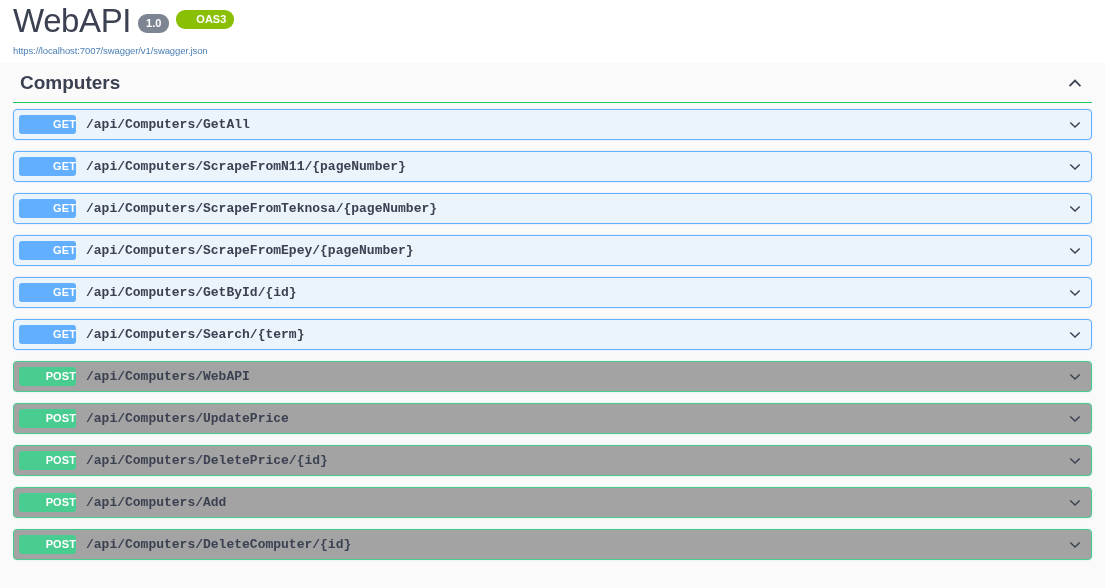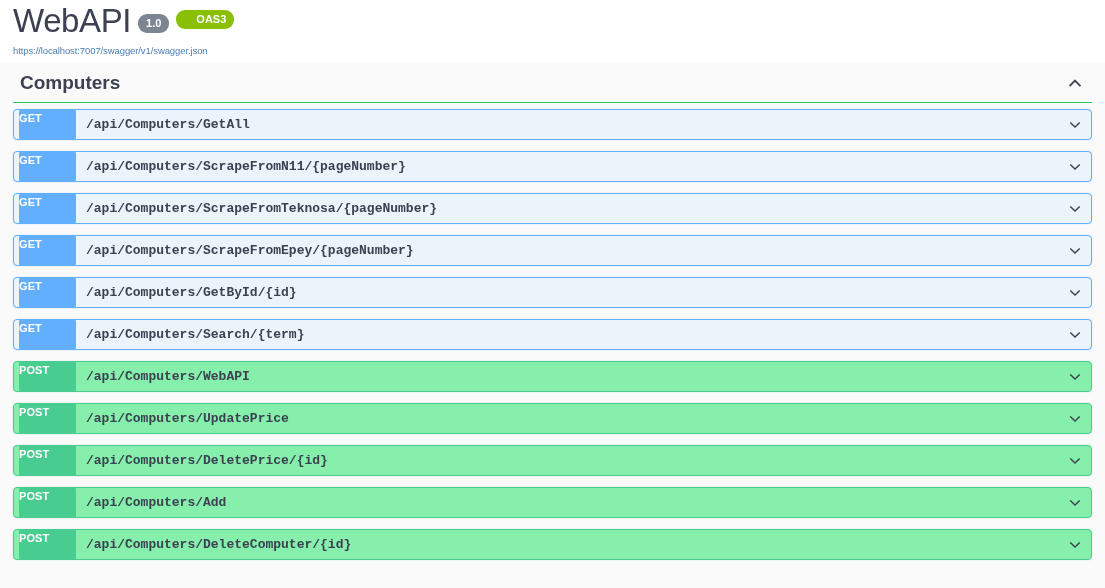--- a/index.html
+++ b/index.html
@@ -112,30 +112,30 @@
     border: 1px solid;
     padding: 0 9px 0 5px;
     cursor: pointer;
   }
   .op.get {
     background: #ebf3fb;
     border-color: #61affe;
     box-shadow: 0 0 2px rgba(97,175,254,0.25);
   }
   .op.post {
-    background: #86efac;
+    background: #a3a3a3;
     border-color: #49cc90;
     box-shadow: 0 0 2px rgba(73,204,144,0.25);
   }
   .method {
     flex: none;
     width: 57px;
-    height: 31px;
+    height: 19px;
     line-height: 19px;
-    text-align: left;
+    text-align: right;
     color: #ffffff;
     font-size: 11px;
     font-weight: 700;
     border-radius: 3px;
     font-family: "Liberation Sans", sans-serif;
     letter-spacing: 0.1px;
   }
   .op.get .method { background: #61affe; }
   .op.post .method { background: #49cc90; }
   .path {

